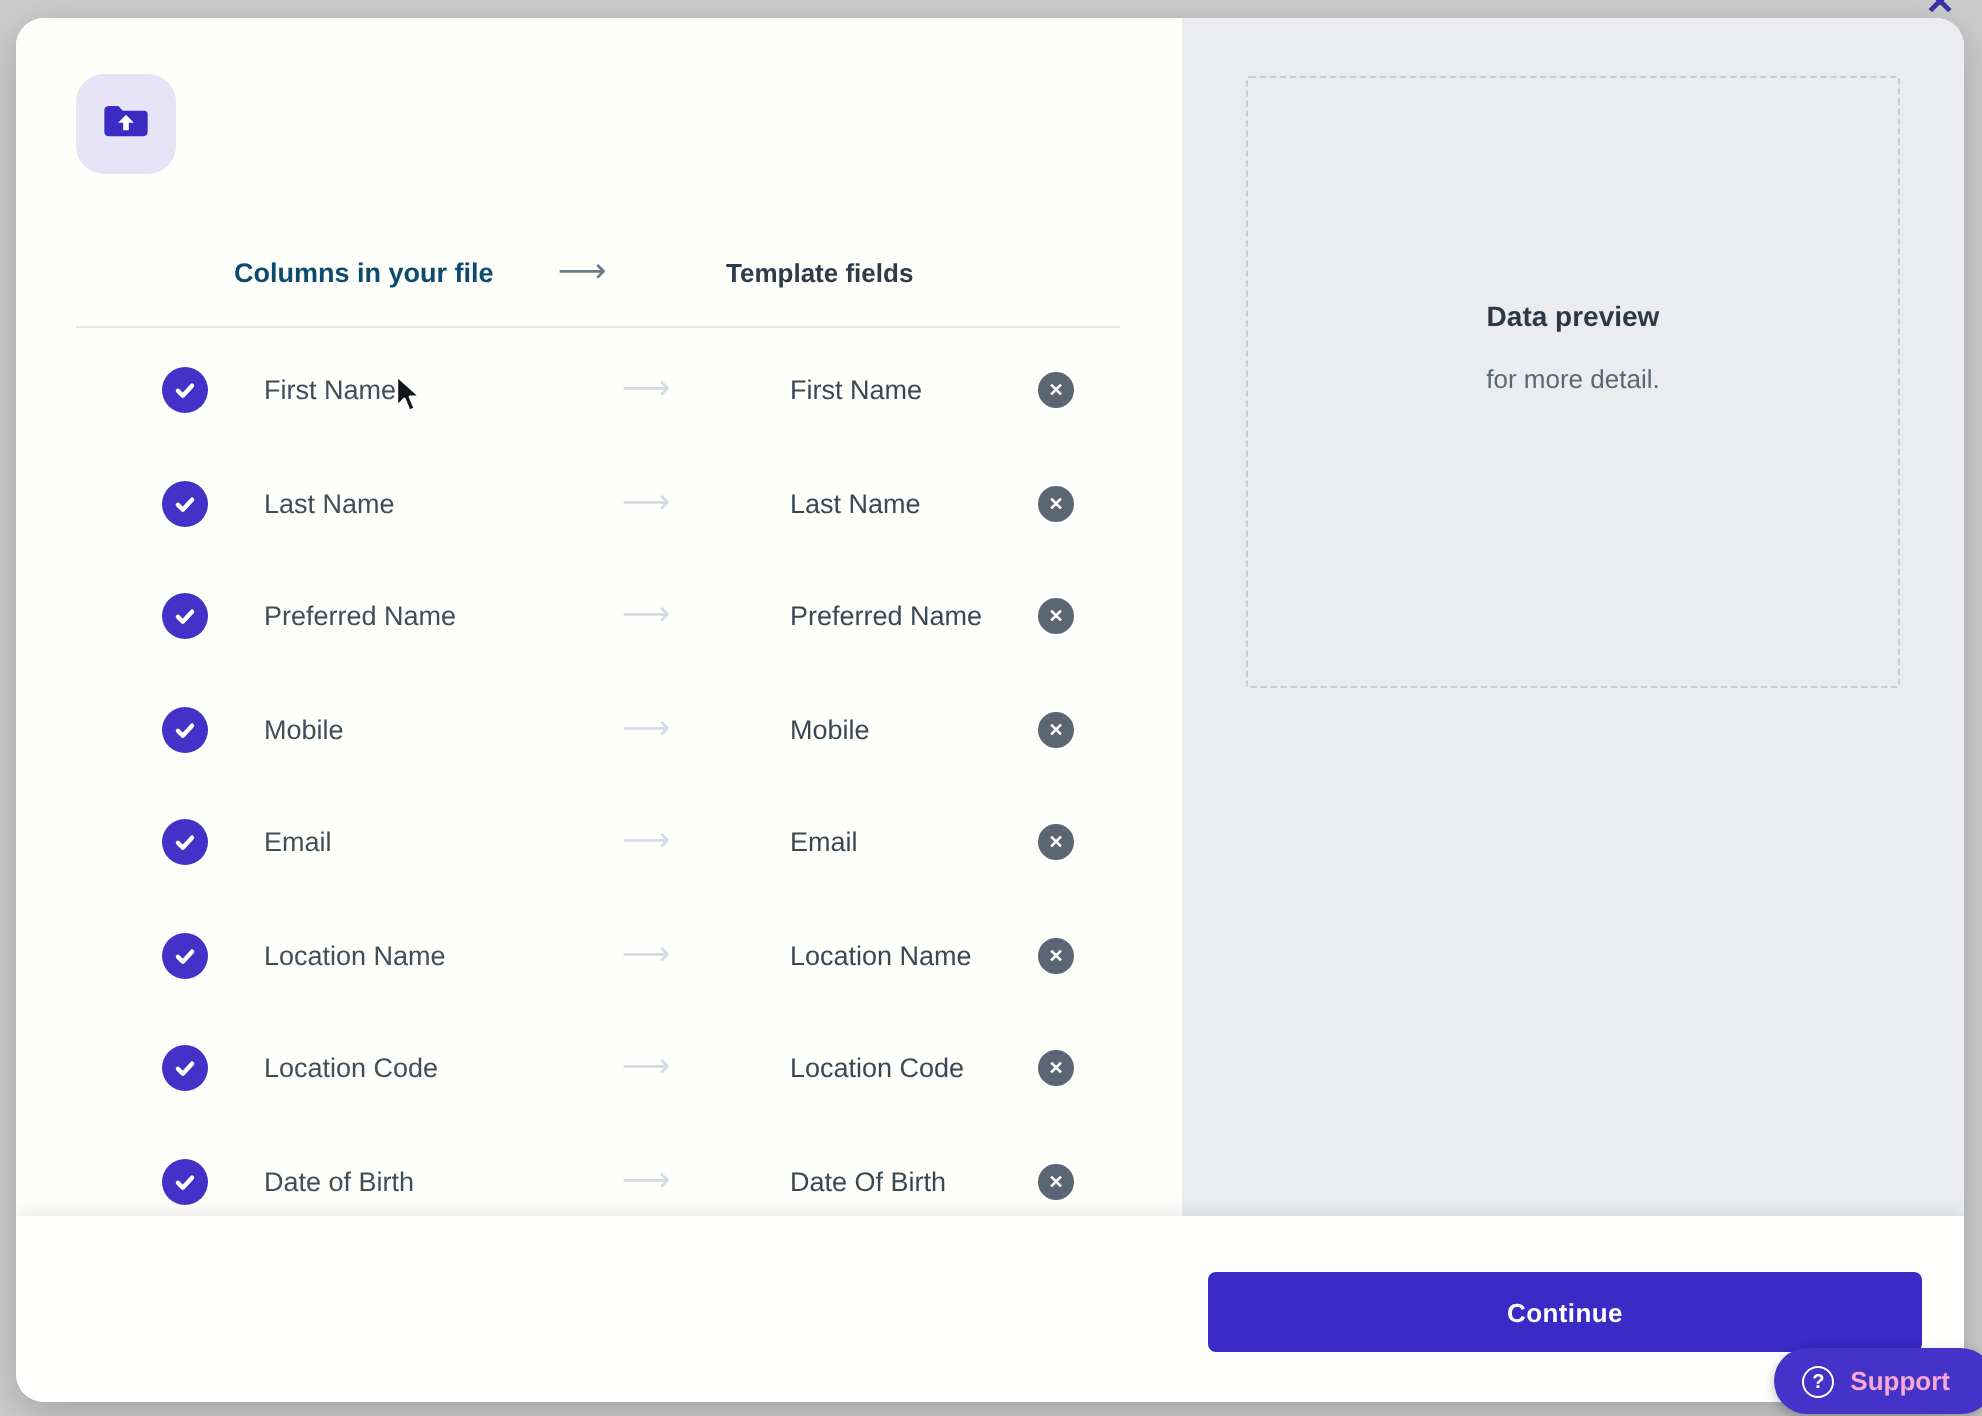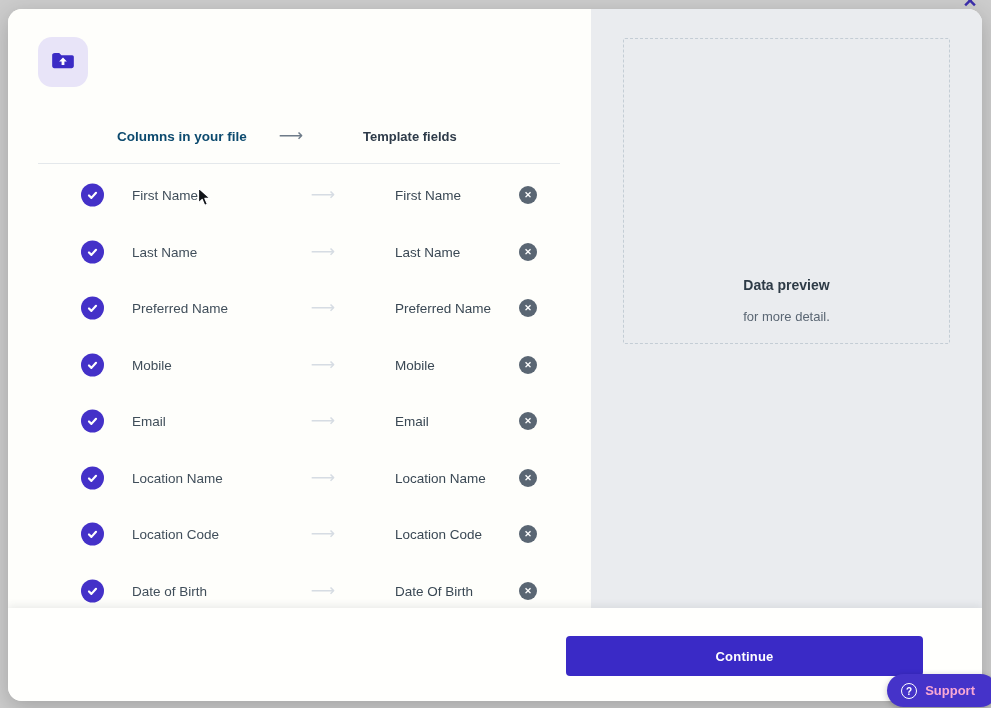--- a/index.html
+++ b/index.html
@@ -56,33 +56,33 @@
     position:absolute; left:479px; top:50%; transform:translateY(-50%);
     width:18px; height:18px; border-radius:50%; background:#5a6673; border:none;
     color:#fff; font-size:9px; font-weight:bold; line-height:18px; text-align:center; cursor:pointer;
     font-family:"Liberation Sans", sans-serif;
   }
 
   
   .preview-box {
     position:absolute; left:32px; top:29px; width:327px; height:306px;
     border:1px dashed #c4cdd5; border-radius:2px;
-    display:flex; flex-direction:column; align-items:center; justify-content:flex-end;
+    display:flex; flex-direction:column; align-items:center; justify-content:center;
   }
   .preview-inner { transform:translateY(-16px); text-align:center; }
   .preview-title { font-size:14px; font-weight:bold; color:#2d3a46; margin-bottom:14px; }
   .preview-line { font-size:13px; color:#5a6673; line-height:20px; }
 
   
   .footer {
     position:absolute; left:0; right:0; bottom:0; height:93px; background:#fffffd;
     box-shadow:0 -2px 8px rgba(50,60,70,0.10);
   }
   .continue-btn {
-    position:absolute; left:558px; top:28px; width:357px; height:40px;
+    position:absolute; left:596px; top:28px; width:357px; height:40px;
     background:#3a2ac6; color:#fff; border:none; border-radius:4px;
     font-size:13px; font-weight:bold; letter-spacing:.2px; cursor:pointer;
     font-family:"Liberation Sans", sans-serif;
   }
 
   
   .close-x {
     position:absolute; left:959px; top:-10px; width:22px; height:22px;
     color:#3a2da8; font-size:18px; font-weight:bold; line-height:22px; text-align:center;
     background:none; border:none; cursor:pointer; z-index:5;

